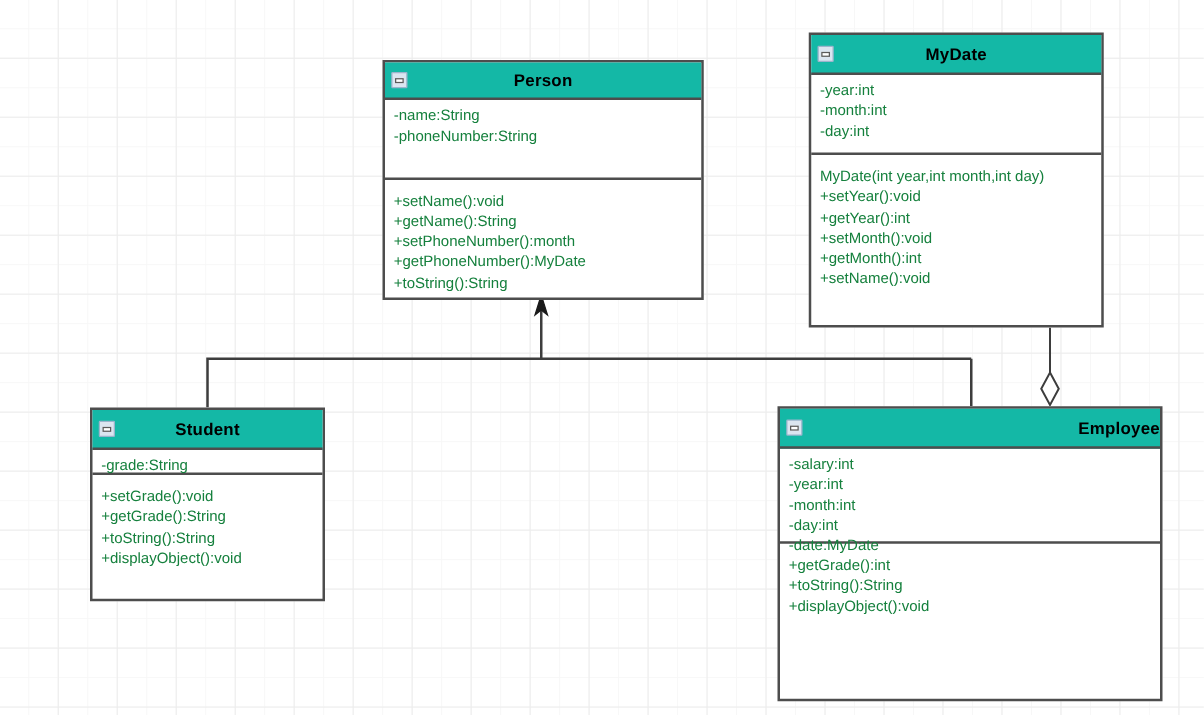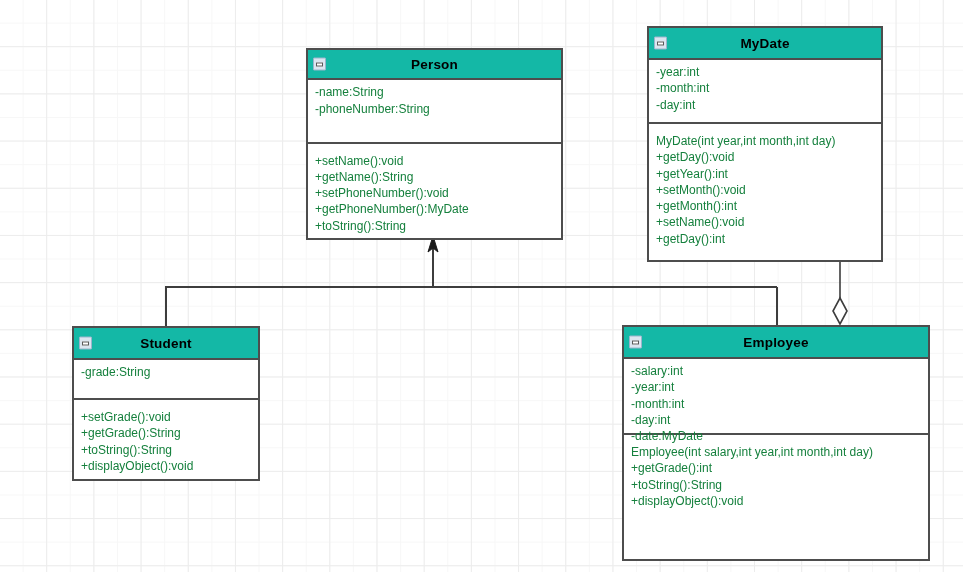--- a/index.html
+++ b/index.html
@@ -105,24 +105,24 @@
   #class-person { left: 306px; top: 48px; width: 257px; height: 192px; }
   #class-person .uml-header { height: 32px; }
   #class-person .uml-section.attrs { height: 66px; }
 
   #class-mydate { left: 647px; top: 26px; width: 236px; height: 236px; }
   #class-mydate .uml-header { height: 32px; }
   #class-mydate .uml-section.attrs { height: 64px; }
 
   #class-student { left: 72px; top: 326px; width: 188px; height: 155px; }
   #class-student .uml-header { height: 32px; }
-  #class-student .uml-section.attrs { height: 40px; }
+  #class-student .uml-section.attrs { height: 20px; }
 
   #class-employee { left: 622px; top: 325px; width: 308px; height: 236px; }
-  #class-employee .uml-header { height: 32px; }
+  #class-employee .uml-header { height: 32px; justify-content: flex-end; }
   #class-employee .uml-section.attrs { height: 76px; }
 </style>
 </head>
 <body>
 
 <div id="canvas">
 
   <svg id="links" viewBox="0 0 963 572" xmlns="http://www.w3.org/2000/svg">
 
     <g>
@@ -145,46 +145,45 @@
       </span>
       <span class="uml-title">Person</span>
     </div>
     <div class="uml-section attrs">
       <span class="member">-name:String</span>
       <span class="member">-phoneNumber:String</span>
     </div>
     <div class="uml-section ops">
       <span class="member">+setName():void</span>
       <span class="member">+getName():String</span>
-      <span class="member">+setPhoneNumber():void</span>
+      <span class="member">+setPhoneNumber():month</span>
       <span class="member">+getPhoneNumber():MyDate</span>
       <span class="member">+toString():String</span>
     </div>
   </div>
 
   <div class="uml-class" id="class-mydate">
     <div class="uml-header">
       <span class="collapse-icon">
         <span class="glyph"></span>
       </span>
       <span class="uml-title">MyDate</span>
     </div>
     <div class="uml-section attrs">
       <span class="member">-year:int</span>
       <span class="member">-month:int</span>
       <span class="member">-day:int</span>
     </div>
     <div class="uml-section ops">
       <span class="member">MyDate(int year,int month,int day)</span>
-      <span class="member">+getDay():void</span>
+      <span class="member">+setYear():void</span>
       <span class="member">+getYear():int</span>
       <span class="member">+setMonth():void</span>
       <span class="member">+getMonth():int</span>
       <span class="member">+setName():void</span>
-      <span class="member">+getDay():int</span>
     </div>
   </div>
 
   <div class="uml-class" id="class-student">
     <div class="uml-header">
       <span class="collapse-icon">
         <span class="glyph"></span>
       </span>
       <span class="uml-title">Student</span>
     </div>
@@ -207,20 +206,19 @@
       <span class="uml-title">Employee</span>
     </div>
     <div class="uml-section attrs">
       <span class="member">-salary:int</span>
       <span class="member">-year:int</span>
       <span class="member">-month:int</span>
       <span class="member">-day:int</span>
       <span class="member">-date:MyDate</span>
     </div>
     <div class="uml-section ops">
-      <span class="member">Employee(int salary,int year,int month,int day)</span>
       <span class="member">+getGrade():int</span>
       <span class="member">+toString():String</span>
       <span class="member">+displayObject():void</span>
     </div>
   </div>
 
 </div>
 
 </body></html>

